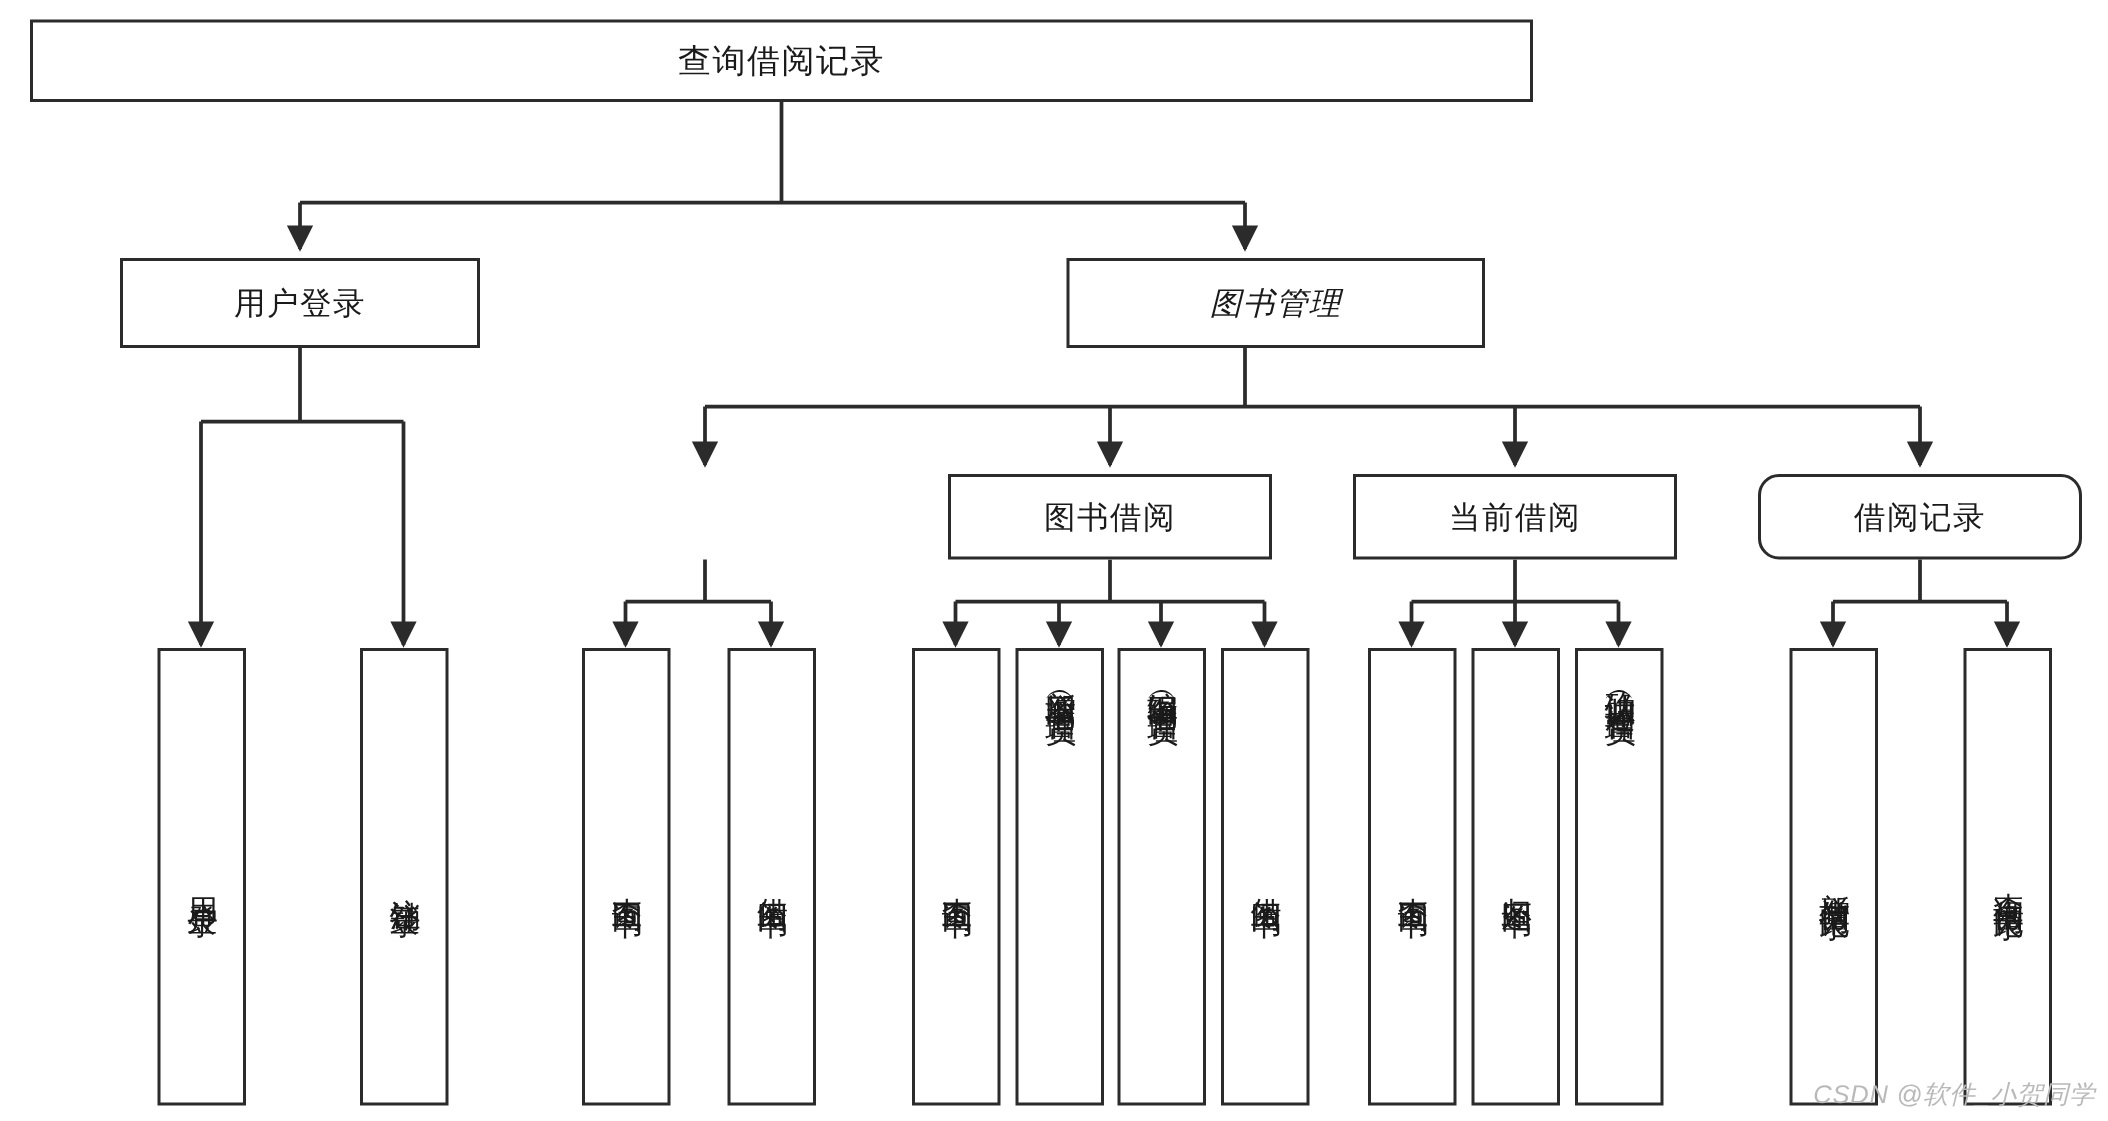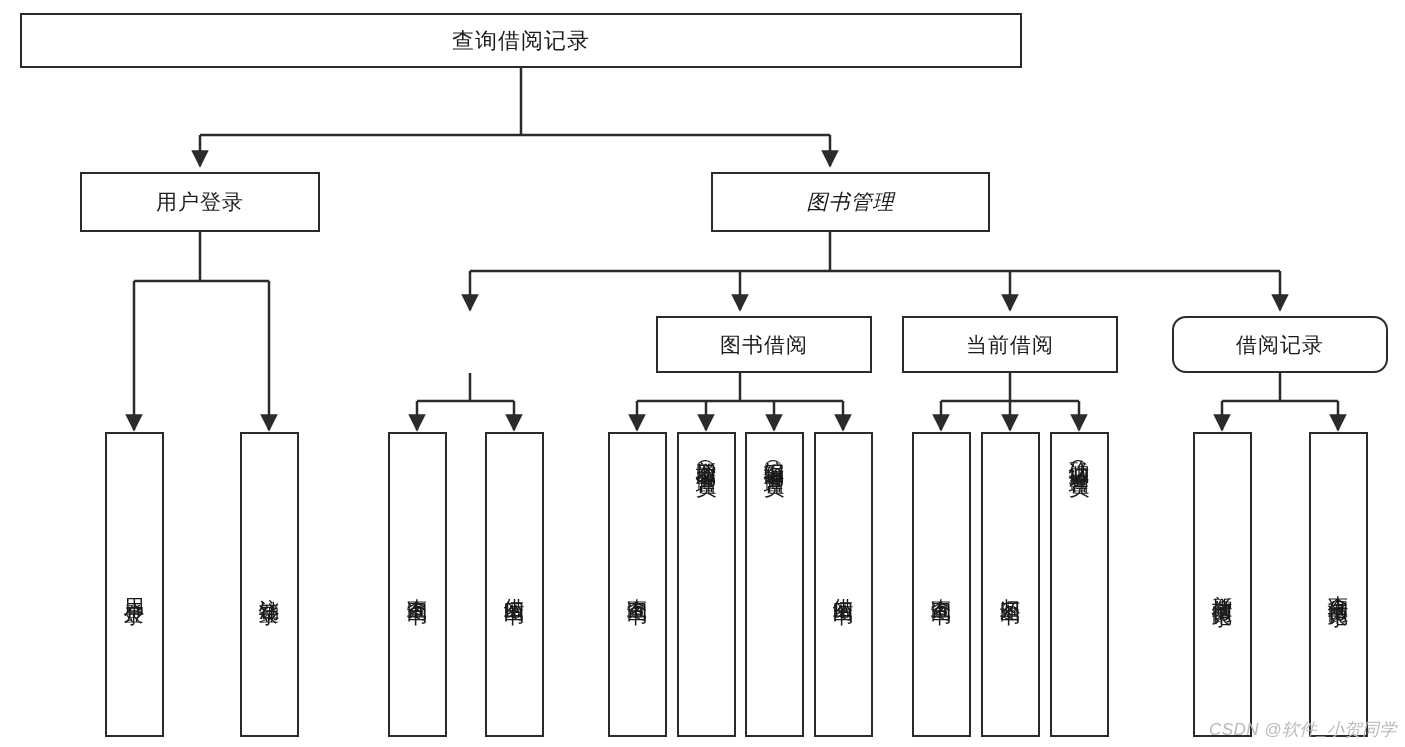--- a/index.html
+++ b/index.html
@@ -139,21 +139,21 @@
 
   <div class="node horiz" style="left:80px; top:172px; width:240px; height:60px;">
     <span>用户登录</span>
   </div>
 
   <div class="node horiz" style="left:711px; top:172px; width:279px; height:60px;font-style:italic;">
     <span>图书管理</span>
   </div>
 
 
-  <div class="node horiz" style="left:632px; top:316px; width:216px; height:57px;margin-left:24px;">
+  <div class="node horiz" style="left:632px; top:316px; width:216px; height:57px;">
     <span>图书借阅</span>
   </div>
 
   <div class="node horiz" style="left:902px; top:316px; width:216px; height:57px;justify-content:center;">
     <span>当前借阅</span>
   </div>
 
   <div class="node horiz" style="left:1172px; top:316px; width:216px; height:57px;border-radius:14px;">
     <span>借阅记录</span>
   </div>

